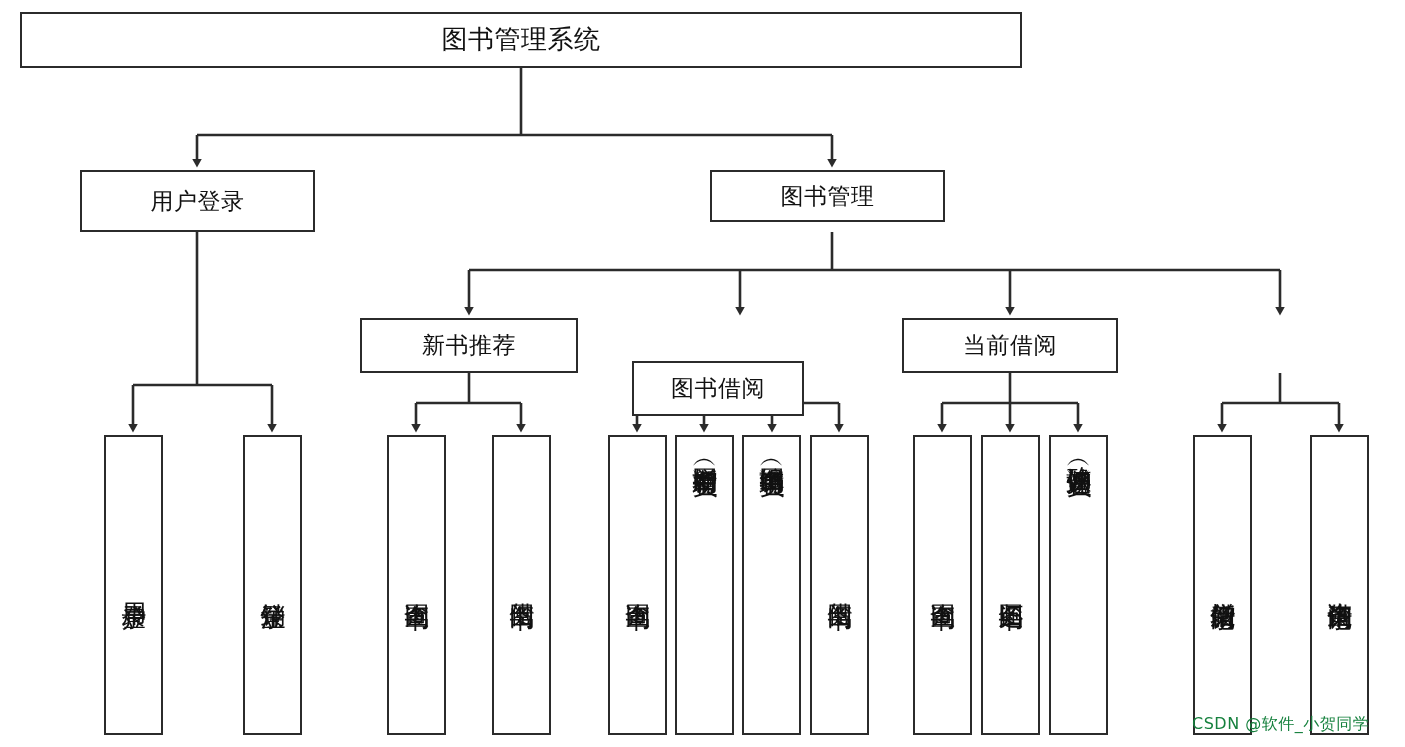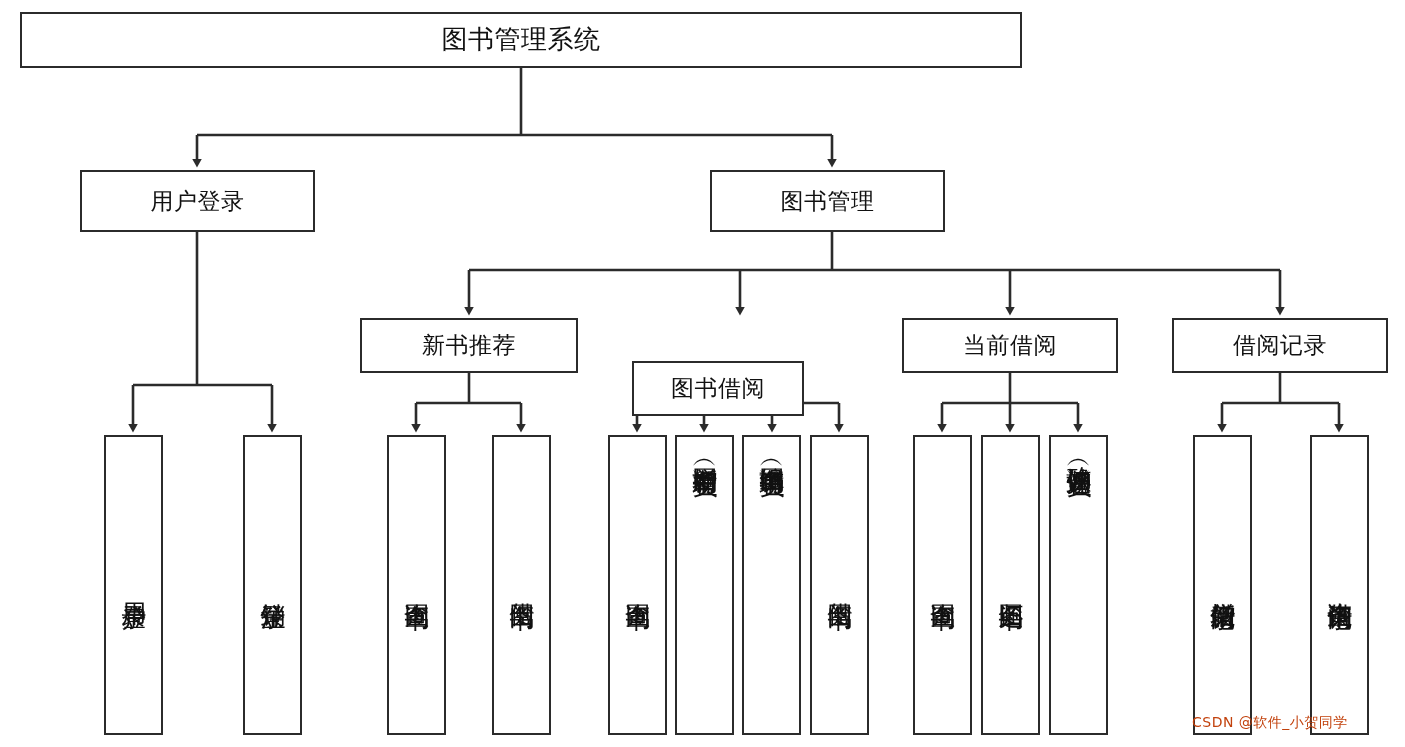--- a/index.html
+++ b/index.html
@@ -61,22 +61,22 @@
     white-space: nowrap;
   }
   .node.v.mid {
     align-items: center;
     padding-top: 0;
   }
   #watermark {
     position: absolute;
     left: 1192px;
     top: 714px;
-    font-size: 14px;
-    color: #c2410c;
+    font-size: 16px;
+    color: #15803d;
     letter-spacing: 0.5px;
     white-space: nowrap;
   }
 </style>
 </head>
 <body>
 
 <div id="canvas">
 
   <svg id="edges" viewBox="0 0 1405 747" xmlns="http://www.w3.org/2000/svg">
@@ -129,36 +129,33 @@
     </g>
   </svg>
 
   <div class="node h" id="n-root" style="left:20px; top:12px; width:1002px; height:56px;">
     <span class="lbl">图书管理系统</span>
   </div>
 
   <div class="node h" style="left:80px; top:170px; width:235px; height:62px;">
     <span class="lbl">用户登录</span>
   </div>
-  <div class="node h" style="left:710px; top:170px; width:235px; height:62px;">
+  <div class="node h" style="left:710px; top:170px; width:235px; height:52px;">
     <span class="lbl">图书管理</span>
   </div>
 
   <div class="node h" style="left:360px; top:318px; width:218px; height:55px;align-items:center;">
     <span class="lbl">新书推荐</span>
   </div>
   <div class="node h" style="left:632px; top:318px; width:172px; height:55px;margin-top:43px;">
     <span class="lbl">图书借阅</span>
   </div>
   <div class="node h" style="left:902px; top:318px; width:216px; height:55px;">
     <span class="lbl">当前借阅</span>
   </div>
-  <div class="node h" style="left:1172px; top:318px; width:216px; height:55px;">
-    <span class="lbl">借阅记录</span>
-  </div>
 
   <div class="node v mid" style="left:104px; top:435px; width:59px; height:300px;">
     <span class="lbl">用户登录</span>
   </div>
   <div class="node v mid" style="left:243px; top:435px; width:59px; height:300px;">
     <span class="lbl">注销登录</span>
   </div>
 
   <div class="node v mid" style="left:387px; top:435px; width:59px; height:300px;">
     <span class="lbl">查询图书</span>

